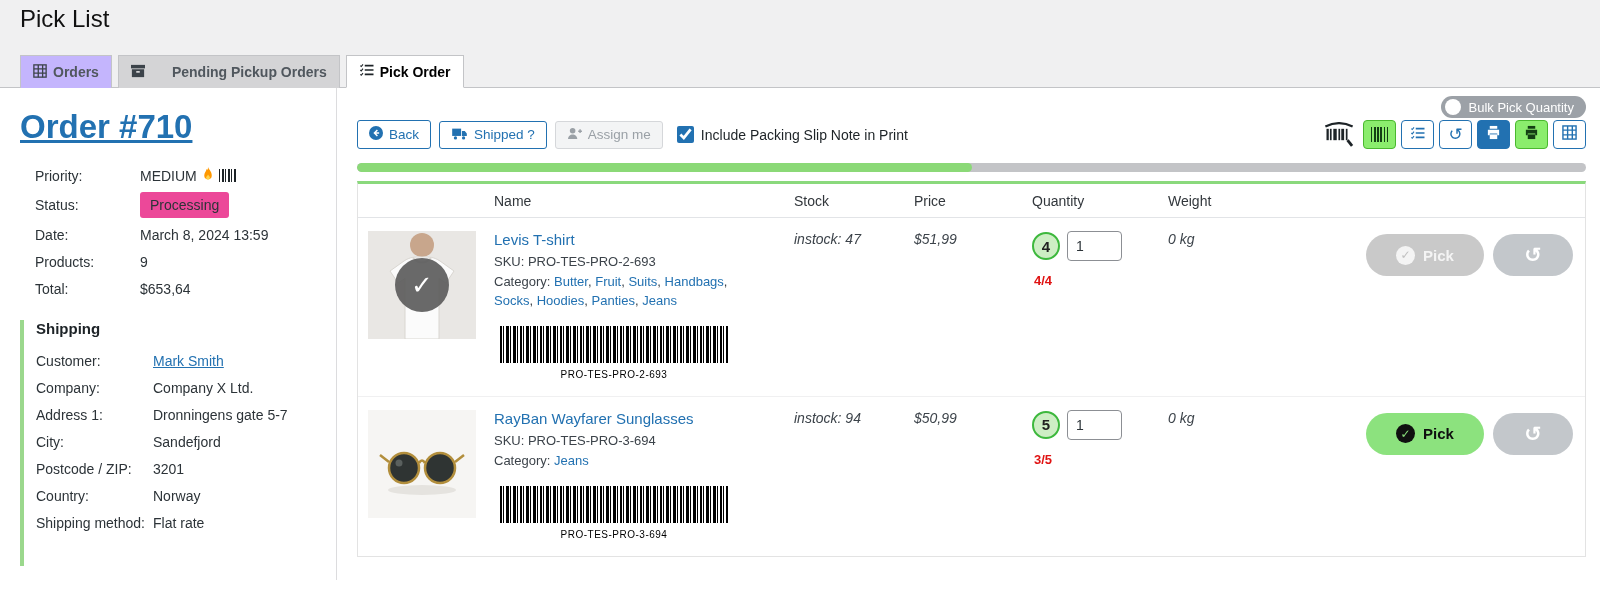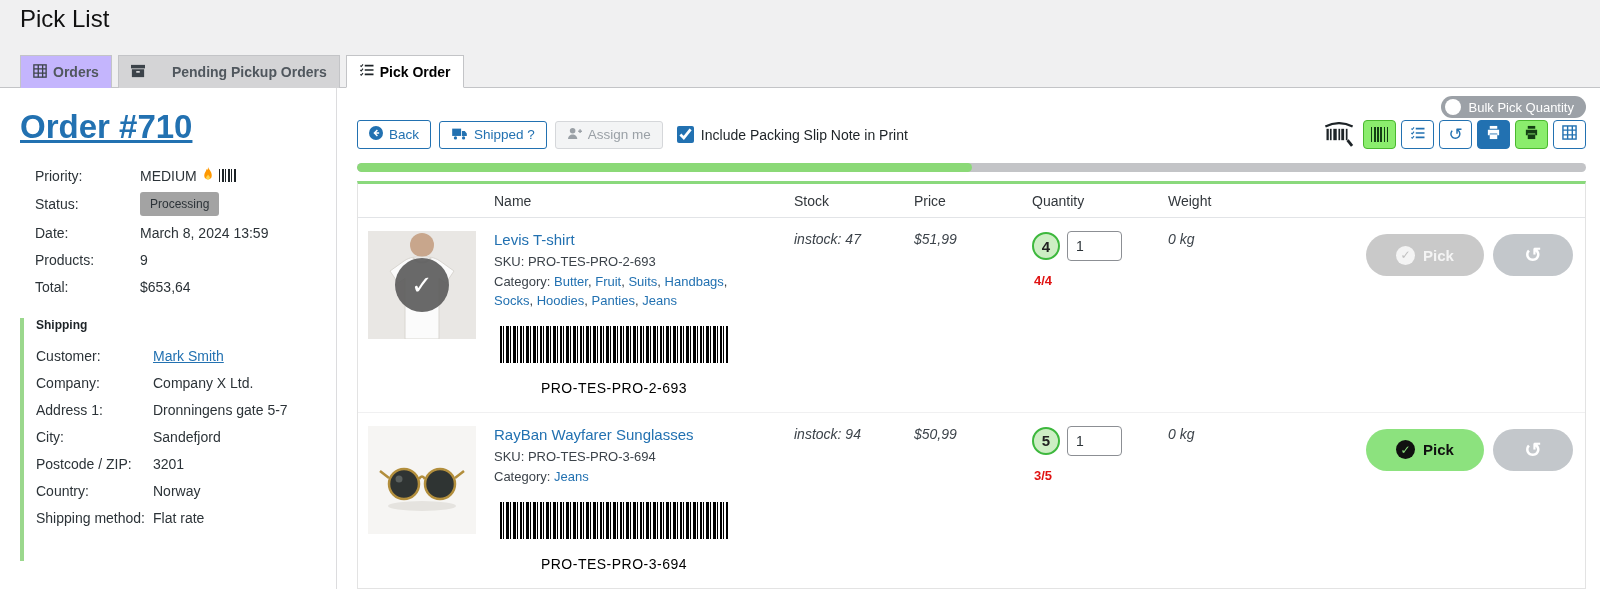--- a/index.html
+++ b/index.html
@@ -34,30 +34,30 @@
   .order-panel { width: 337px; flex: 0 0 337px; border-right: 1px solid #dcdcde; padding: 12px 8px 0 20px; }
   .order-title {
     display: inline-block; font-size: 33px; font-weight: 700; color: #2271b1;
     text-decoration: underline; margin: 8px 0 16px; cursor: pointer;
   }
   .fields { margin-left: 15px; }
   .field-row { display: flex; align-items: center; min-height: 27px; font-size: 14px; color: #2c3338; }
   .field-row .flabel { width: 105px; flex: 0 0 105px; }
   .field-row .fvalue { display: flex; align-items: center; gap: 5px; }
   .status-badge {
-    display: inline-block; background: #a3a3a3; color: #2c3338;
-    padding: 5px 10px; border-radius: 3px; font-size: 12px; margin: 3px 0;
+    display: inline-block; background: #ec4899; color: #2c3338;
+    padding: 5px 10px; border-radius: 3px; font-size: 14px; margin: 3px 0;
   }
   .mini-barcode {
     display: inline-block; width: 18px; height: 13px;
     background: repeating-linear-gradient(90deg, #1d2327 0 1.5px, transparent 1.5px 3px, #1d2327 3px 5px, transparent 5px 6px);
   }
 
   .shipping { border-left: 4px solid #9bd88d; padding-left: 12px; margin-top: 18px; padding-bottom: 30px; }
-  .shipping h3 { font-size: 12px; font-weight: 700; margin: 8px 0 10px; color: #1d2327; }
+  .shipping h3 { font-size: 15px; font-weight: 700; margin: 8px 0 10px; color: #1d2327; }
   .ship-row { display: flex; align-items: center; min-height: 27px; font-size: 14px; color: #2c3338; }
   .ship-row .flabel { width: 117px; flex: 0 0 117px; }
   a.text-link { color: #2271b1; text-decoration: underline; cursor: pointer; }
 
   
   .main { flex: 1; padding: 6px 14px 0 20px; position: relative; }
 
   .bulk-row { display: flex; justify-content: flex-end; margin-top: 2px; }
   .bulk-pill {
     display: inline-flex; align-items: center; gap: 8px;
@@ -126,21 +126,21 @@
   .cat:not(:last-child)::after { content: ", "; color: #3c434a; }
 
   .barcode { display: inline-block; background: #fff; padding: 7px 6px 3px; margin-top: 8px; text-align: center; }
   .barcode .bars {
     width: 228px; height: 37px; margin: 0 auto;
     background: repeating-linear-gradient(90deg,
       #000 0 2px, transparent 2px 3px, #000 3px 4px, transparent 4px 6px,
       #000 6px 9px, transparent 9px 10px, #000 10px 11px, transparent 11px 13px,
       #000 13px 16px, transparent 16px 17px, #000 17px 18px, transparent 18px 20px);
   }
-  .barcode .btext { font-size: 14px; letter-spacing: .5px; margin-top: 17px; color: #000; }
+  .barcode .btext { font-size: 10px; letter-spacing: .5px; margin-top: 6px; color: #000; }
 
   .cell-plain { font-size: 14px; color: #3c434a; font-style: italic; }
 
   .qty-line { display: flex; align-items: center; gap: 7px; }
   .qty-badge {
     width: 28px; height: 28px; border-radius: 50%; flex: 0 0 28px;
     background: #cdeec4; border: 2px solid #3db83d; color: #222;
     display: inline-flex; align-items: center; justify-content: center;
     font-size: 15px; font-weight: 600;
   }

